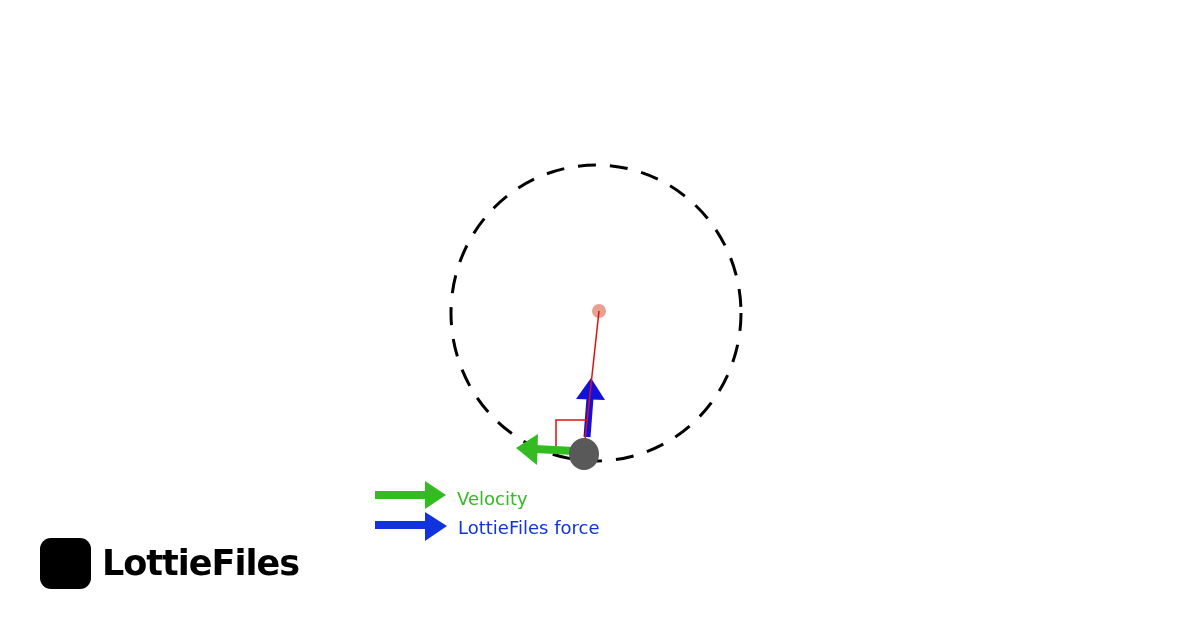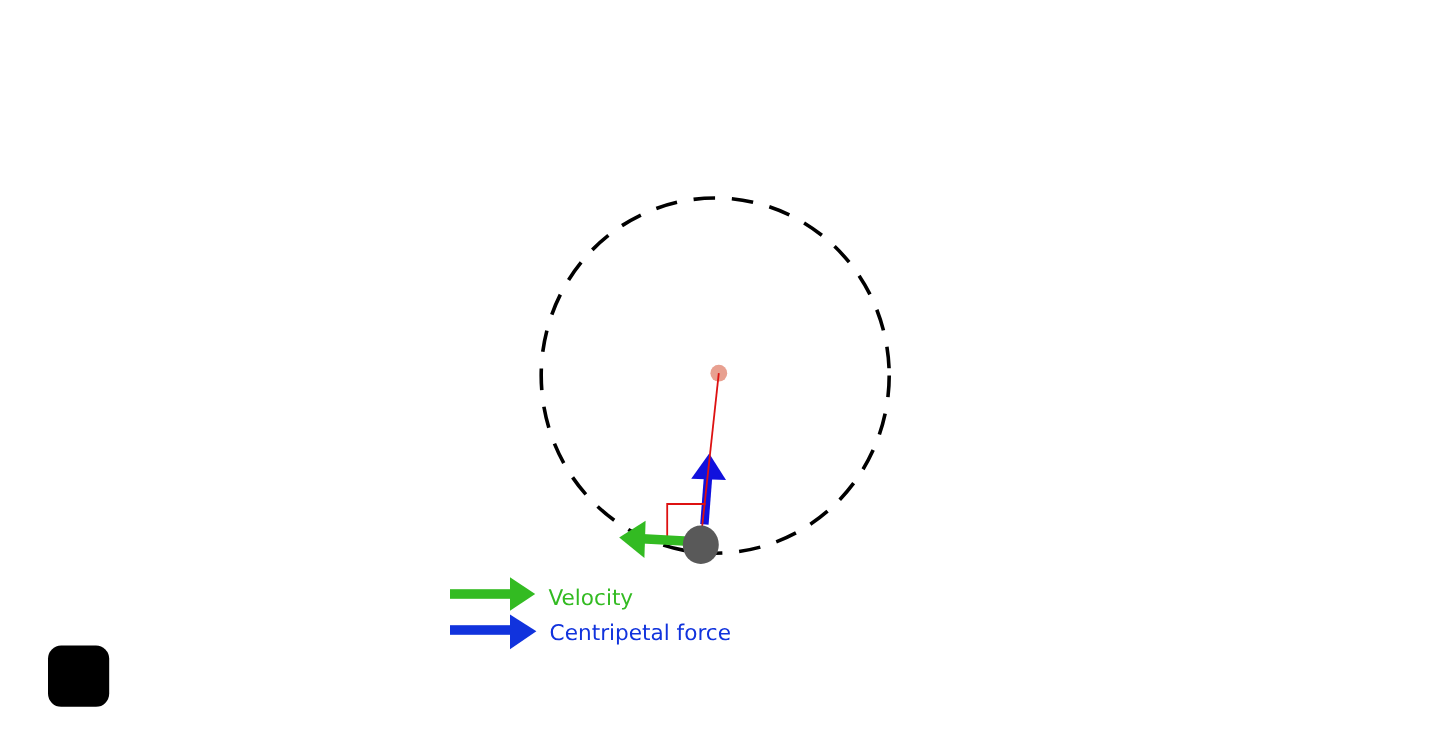--- a/index.html
+++ b/index.html
@@ -41,17 +41,18 @@
   </g>
   <g>
     <rect x="375" y="521" width="52" height="8" fill="#1133dd"></rect>
     <polygon points="425,512 447,526 425,541" fill="#1133dd"></polygon>
   </g>
 
   <path d="M55,578 C66,578 66,560 71,552 C74,547 77,546 81,546" transform="translate(-2,0)" fill="none" stroke="#fff" stroke-width="5" stroke-linecap="round"></path>
 </svg>
 
 <div class="legend-label" style="left:457px; top:488px; color:#33bb22;">Velocity</div>
-<div class="legend-label" style="left:458px; top:517px; color:#1133dd;">Centripetal force</div>
+<div class="legend-label" style="left:458px; top:517px; color:#1133dd;">LottieFiles force</div>
 
 <div class="logo">
   <div class="logo-mark"></div>
+  <div class="logo-text">LottieFiles</div>
 </div>
 
 </body></html>

